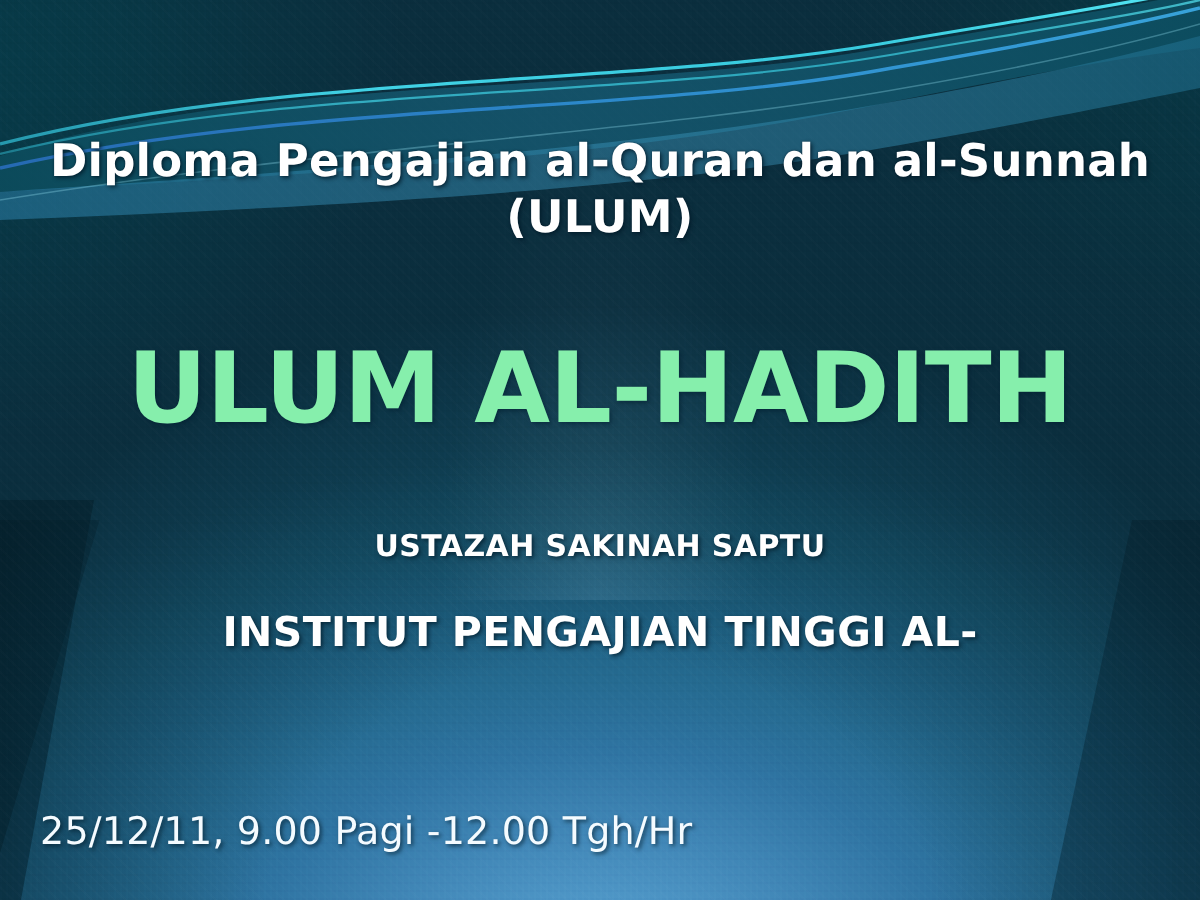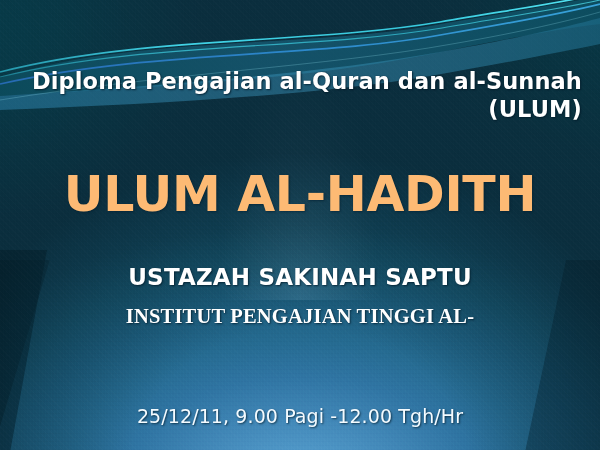--- a/index.html
+++ b/index.html
@@ -163,78 +163,77 @@
   .txt-layer {
     position: absolute;
     inset: 0;
   }
 
   .course-title {
     position: absolute;
     left: 18px;
     top: 68px;
     width: 564px;
-    text-align: right;
+    text-align: center;
     color: #ffffff;
     font-size: 22.5px;
     font-weight: bold;
     line-height: 1.23;
     letter-spacing: 0.1px;
     text-shadow: 1px 1px 2px rgba(0,25,40,0.75), 0 0 1px rgba(0,20,35,0.6);
   }
 
   .main-title {
     position: absolute;
     left: 18px;
     top: 170px;
     width: 564px;
     text-align: center;
-    color: #fdba74;
+    color: #86efac;
     font-size: 49px;
     font-weight: bold;
     line-height: 1.04;
     letter-spacing: -0.3px;
     text-shadow: 1px 1px 2px rgba(0,30,48,0.55);
   }
 
   .presenter {
     position: absolute;
     left: 38px;
     top: 266px;
     width: 524px;
     text-align: center;
     color: #ffffff;
-    font-size: 23px;
+    font-size: 15px;
     font-weight: bold;
     line-height: 1.0;
     letter-spacing: 0.2px;
     text-shadow: 1px 1px 2px rgba(0,25,40,0.75);
   }
 
   .institution {
     position: absolute;
     left: 38px;
     top: 303px;
     width: 524px;
     text-align: center;
     color: #ffffff;
     font-size: 20.5px;
     font-weight: bold;
     line-height: 1.27;
     letter-spacing: 0.2px;
     text-shadow: 1px 1px 2px rgba(0,25,40,0.75);
-    font-family: Liberation Serif, serif;
   }
 
   .datetime {
     position: absolute;
-    left: 38px;
+    left: 20px;
     top: 405px;
     width: 524px;
-    text-align: center;
+    text-align: left;
     color: #f4fbff;
     font-size: 19px;
     font-weight: normal;
     line-height: 1.2;
     letter-spacing: 0.1px;
     text-shadow: 1px 1px 2px rgba(0,25,40,0.7);
   }
 </style>
 </head>
 <body>

